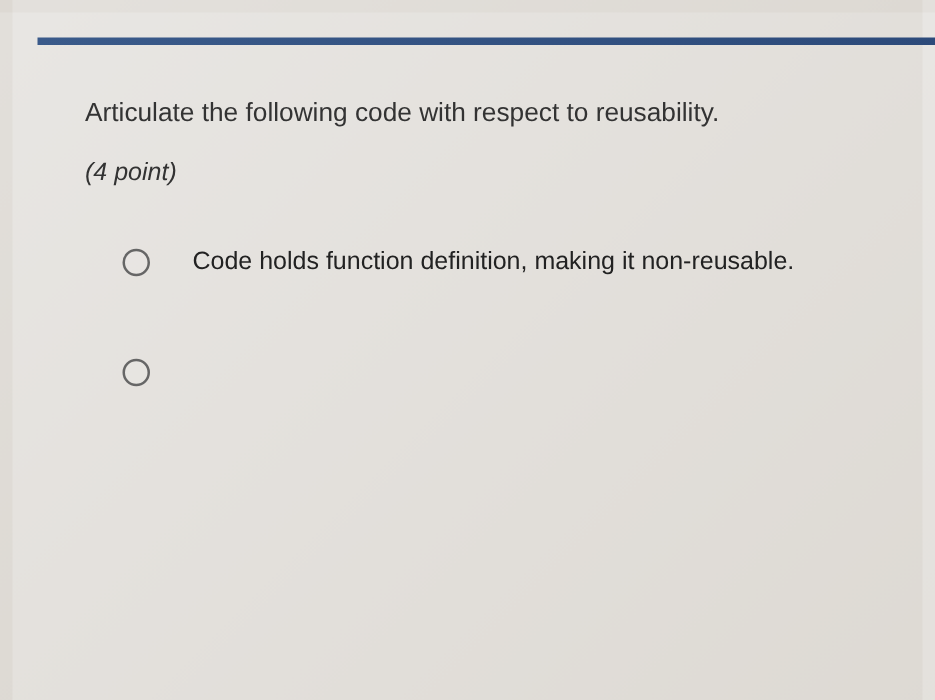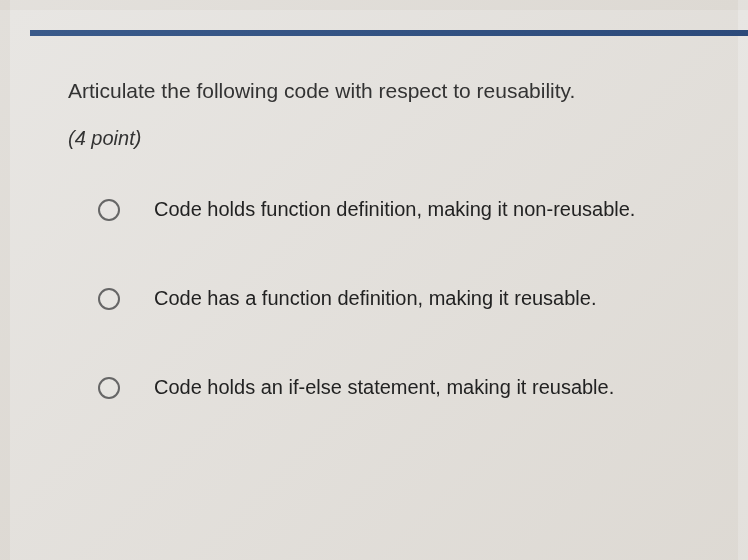--- a/index.html
+++ b/index.html
@@ -83,20 +83,15 @@
 
   <div class="points">(4 point)</div>
 
   <div class="options">
     <div class="option">
       <div class="radio-circle"></div>
       <div class="option-label">Code holds function definition, making it non-reusable.</div>
     </div>
     <div class="option">
       <div class="radio-circle"></div>
-      <div class="option-label">Code has a function definition, making it reusable.</div>
-    </div>
-    <div class="option">
-      <div class="radio-circle"></div>
-      <div class="option-label">Code holds an if-else statement, making it reusable.</div>
     </div>
   </div>
 </div>
 
 </body></html>

